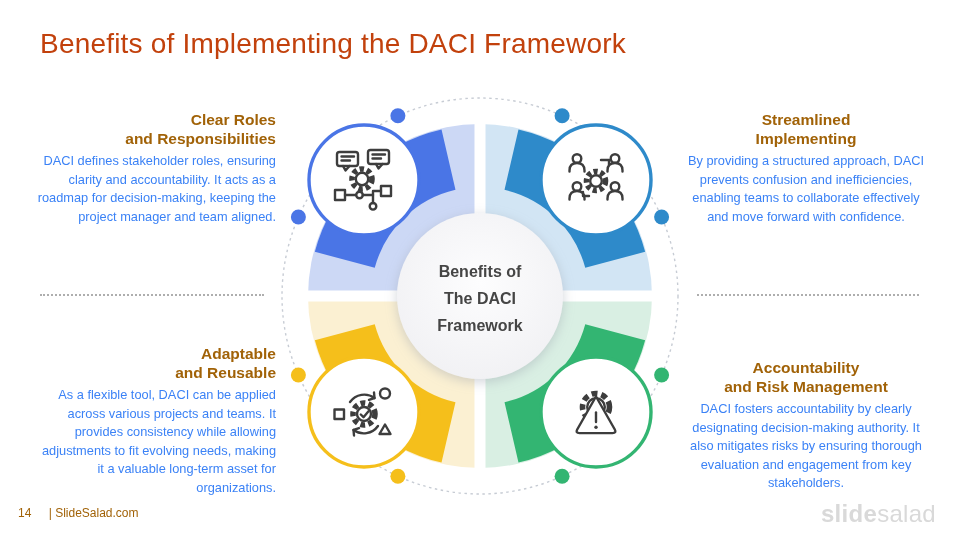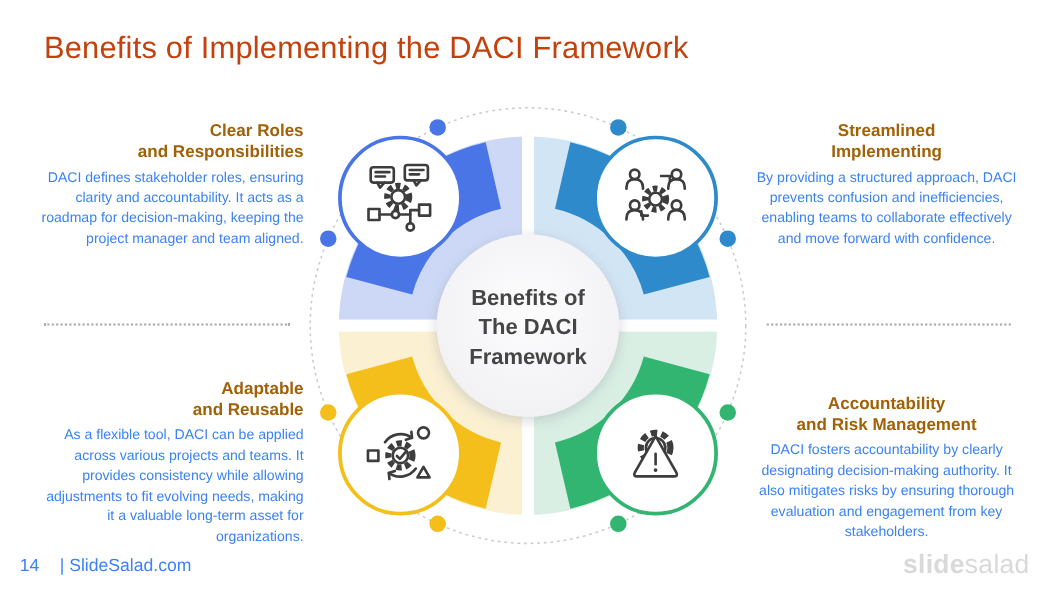--- a/index.html
+++ b/index.html
@@ -22,24 +22,24 @@
   .bl { left:36px;  top:344px; }
   .br { left:686px; top:358px; }
   .dotted-sep { position:absolute; border-top:2px dotted #aeaeae; height:0; }
   .sep-left  { left:40px;  top:294px; width:224px; }
   .sep-right { left:697px; top:294px; width:222px; }
   .diagram { position:absolute; left:270px; top:86px; width:420px; height:420px; }
   .icon { stroke:#3d3d3d; fill:none; stroke-width:2.4; stroke-linecap:round; stroke-linejoin:round; }
   .icon .gear { stroke-width:5.6; stroke-linecap:butt; }
   .center-label {
     position:absolute; left:395px; top:258px; width:170px; text-align:center;
-    font-size:20px; line-height:27px; font-weight:700; color:#454545;
+    font-size:16px; line-height:27px; font-weight:700; color:#454545;
   }
   .footer-left {
-    position:absolute; left:18px; top:506px; font-size:16px; color:#3b82f6;
+    position:absolute; left:18px; top:506px; font-size:12px; color:#a16207;
   }
   .footer-left .page-num { margin-right:14px; }
   .logo {
     position:absolute; right:24px; top:500px; font-size:24px; color:#d9d9d9;
     letter-spacing:.3px;
   }
   .logo .bold { font-weight:700; }
 </style>
 </head>
 <body>

